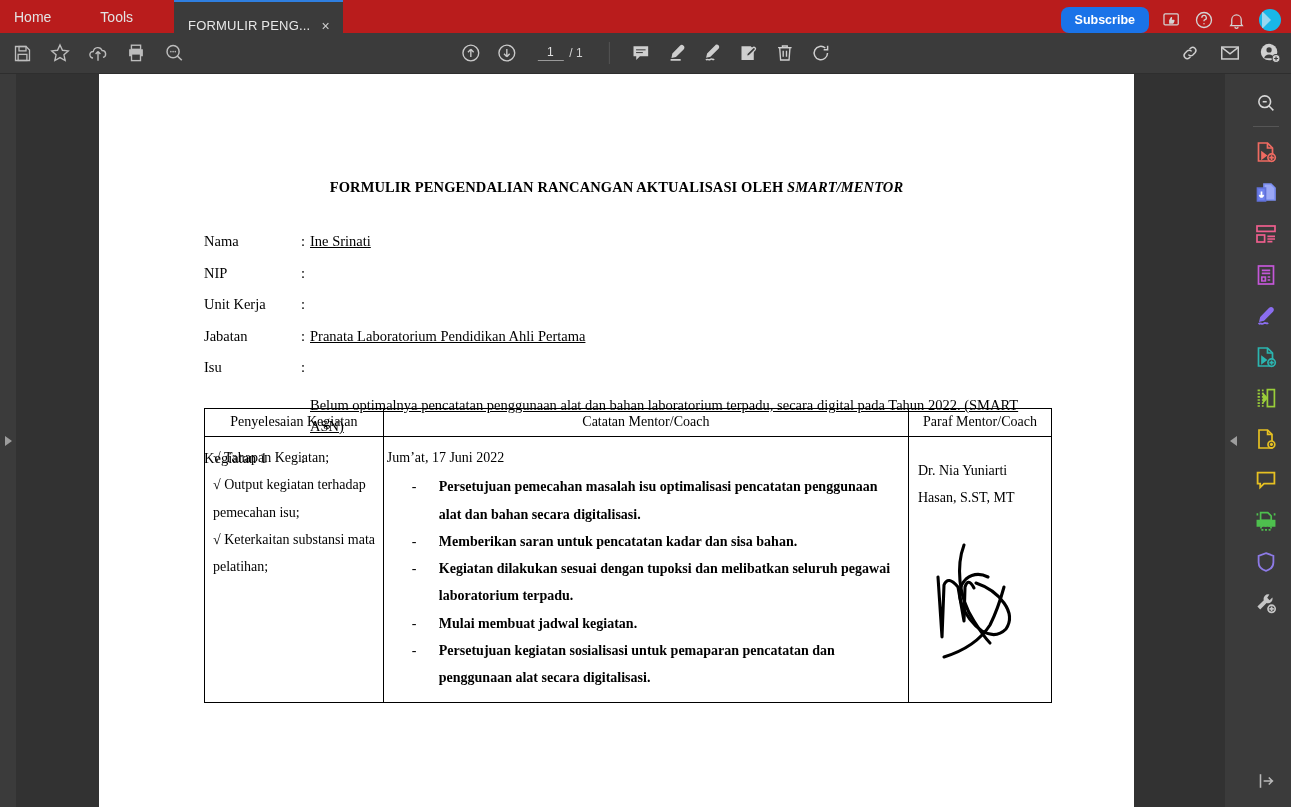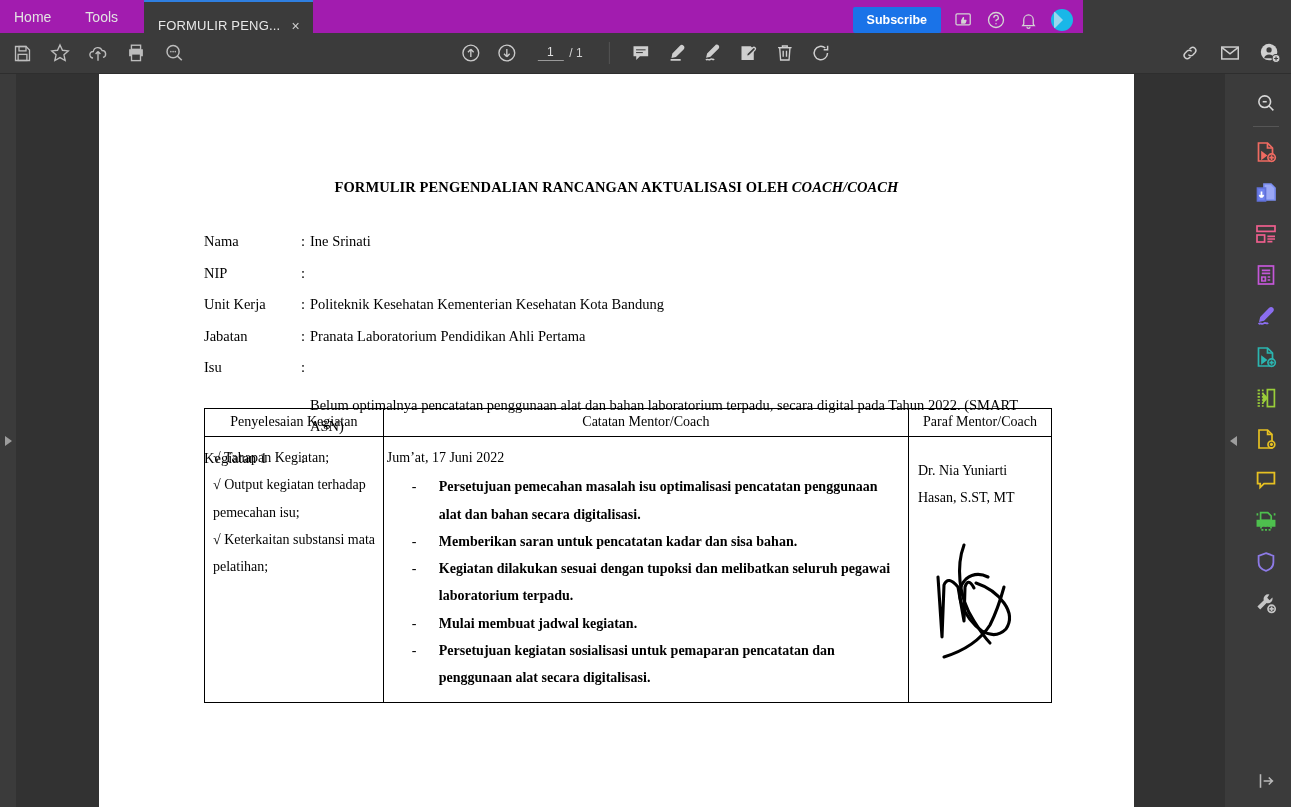--- a/index.html
+++ b/index.html
@@ -6,40 +6,40 @@
   html, body {
     width: 1291px; height: 807px;
     overflow: hidden;
     background: #323232;
     font-family: "Liberation Sans", sans-serif;
   }
   .app { position: relative; width: 1291px; height: 807px; background: #3b3b3b; }
 
   
   .tabbar {
-    position: absolute; left: 0; top: 0; width: 1083px; height: 33px;
-    background: #a21caf; display: flex; align-items: flex-end;
+    position: absolute; left: 0; top: 0; width: 1291px; height: 33px;
+    background: #b91c1c; display: flex; align-items: flex-end; gap: 15px;
   }
   .tb-item {
     height: 33px; display: flex; align-items: center;
     padding: 0 16px; color: #e3e3e3; font-size: 14px;
   }
   .tb-item.home { padding-left: 14px; padding-right: 18px; }
   .doc-tab {
     height: 33px; min-width: 150px; background: #3b3b3b;
     display: flex; align-items: flex-end; gap: 8px;
     padding: 0 10px 0 14px; margin-left: 10px;
     border-top: 2px solid #2f7fe0; color: #e8e8e8; font-size: 13px;
   }
   .doc-tab .title { letter-spacing: .2px; }
   .tab-close { color: #cfcfcf; font-size: 14px; line-height: 1; padding: 0 3px; }
   .tb-right { margin-left: auto; display: flex; align-items: center; gap: 13px; padding-right: 10px; }
   .subscribe {
     background: #1a73e8; color: #fff; font-size: 12.5px; font-weight: bold;
-    border: none; border-radius: 2px; padding: 6px 14px; cursor: pointer;
+    border: none; border-radius: 8px; padding: 6px 14px; cursor: pointer;
   }
   .ico { display: inline-flex; align-items: center; justify-content: center; }
   .ico svg { display: block; }
   .avatar {
     width: 22px; height: 22px; border-radius: 50%;
     background: #19b7e8; position: relative; overflow: hidden;
   }
   .avatar::after {
     content: ""; position: absolute; left: 3px; top: 2px;
     width: 0; height: 0; border-left: 9px solid #9ad7ef;
@@ -83,21 +83,21 @@
   .doc-title {
     position: absolute; left: 0; top: 105px; width: 1035px; text-align: center;
     font-size: 14.5px; font-weight: bold; letter-spacing: .1px;
   }
   .doc-title i { font-style: italic; }
 
   .meta { position: absolute; left: 105px; top: 157px; width: 880px; font-size: 14.5px; }
   .meta-row { display: flex; margin-bottom: 10.5px; line-height: 1.45; }
   .meta-label { width: 97px; flex: none; }
   .meta-colon { width: 9px; flex: none; }
-  .meta-value { flex: 1; }
+  .meta-value { flex: 1; text-decoration: underline; }
   .meta-row.wide .meta-value { max-width: 740px; margin-top: 38px; }
 
   
   .tbl {
     position: absolute; left: 105px; top: 334px; width: 848px;
     border-collapse: collapse; font-size: 14px;
   }
   .tbl td, .tbl th { border: 1px solid #000; vertical-align: top; }
   .tbl thead th {
     text-align: center; font-weight: normal; padding: 5px 4px 6px;
@@ -295,37 +295,36 @@
         </svg>
       </span>
     </div>
   </div>
 
   <div class="canvas">
     <div class="page">
       <div class="doc">
 
         <div class="doc-title">
-          <span>FORMULIR PENGENDALIAN RANCANGAN AKTUALISASI OLEH </span><i>COACH/COACH</i>
+          <span>FORMULIR PENGENDALIAN RANCANGAN AKTUALISASI OLEH </span><i>SMART/MENTOR</i>
         </div>
 
         <div class="meta">
           <div class="meta-row">
             <span class="meta-label">Nama</span>
             <span class="meta-colon">:</span>
             <span class="meta-value">Ine Srinati</span>
           </div>
           <div class="meta-row">
             <span class="meta-label">NIP</span>
             <span class="meta-colon">:</span>
           </div>
           <div class="meta-row">
             <span class="meta-label">Unit Kerja</span>
             <span class="meta-colon">:</span>
-            <span class="meta-value">Politeknik Kesehatan Kementerian Kesehatan Kota Bandung</span>
           </div>
           <div class="meta-row">
             <span class="meta-label">Jabatan</span>
             <span class="meta-colon">:</span>
             <span class="meta-value">Pranata Laboratorium Pendidikan Ahli Pertama</span>
           </div>
           <div class="meta-row wide">
             <span class="meta-label">Isu</span>
             <span class="meta-colon">:</span>
             <span class="meta-value">Belum optimalnya pencatatan penggunaan alat dan bahan laboratorium terpadu, secara digital pada Tahun 2022. (SMART ASN)</span>

